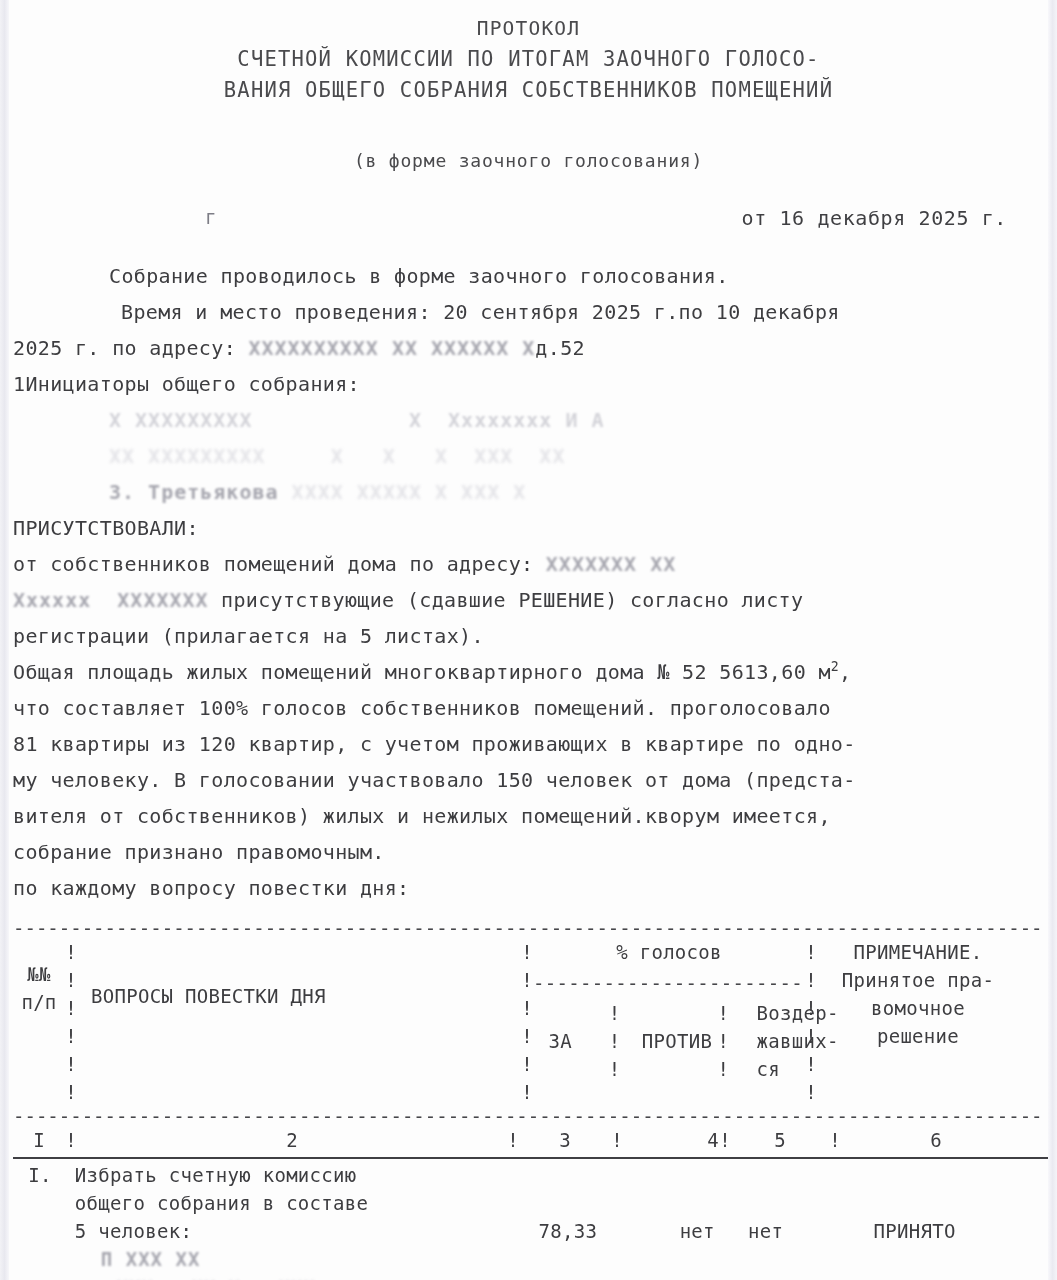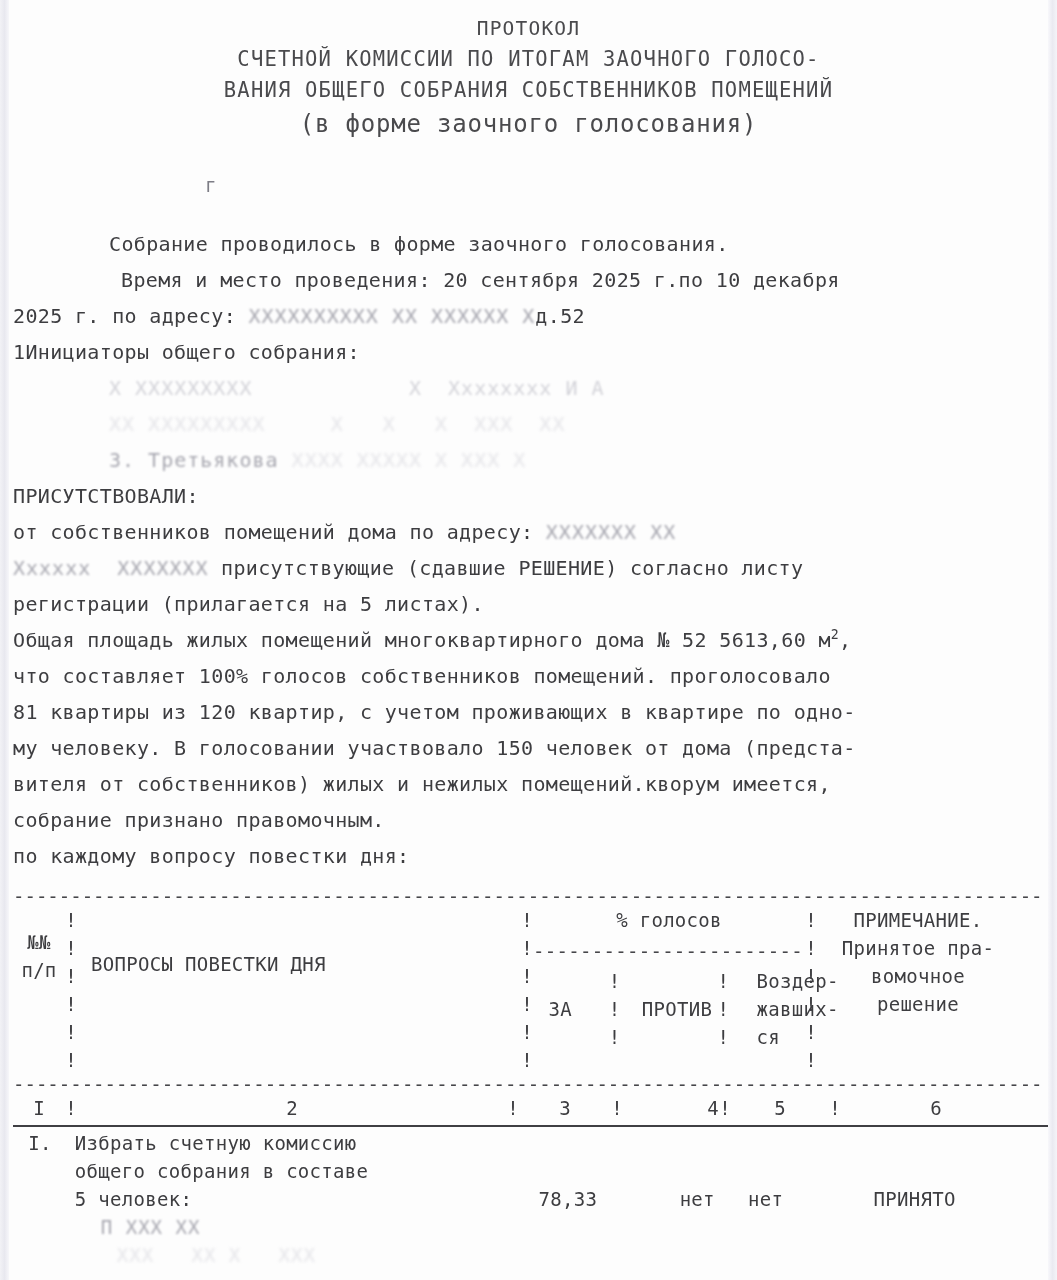--- a/index.html
+++ b/index.html
@@ -58,21 +58,21 @@
     line-height: 1.52;
   }
   .title-line {
     font-size: 20.5px;
     color: #4a4a4d;
     letter-spacing: 1.2px;
     white-space: pre;
     text-align: center;
   }
   .title-line.t1 { font-size: 19.5px; }
-  .title-line.t4 { letter-spacing: 0.8px; font-size: 24px; }
+  .title-line.t4 { letter-spacing: 0.8px; font-size: 18px; margin-top: 41px; }
 
   
   .date-row {
     position: relative;
     margin-top: 32px;
     height: 30px;
     padding: 0 40px 0 196px;
     box-sizing: border-box;
   }
   .city-mark {
@@ -106,20 +106,21 @@
   .ln.indent-sm { padding-left: 108px; }
 
   
   .redact {
     display: inline-block;
     color: #b9b9c2;
     filter: blur(1.3px);
     opacity: 0.62;
     letter-spacing: 1px;
     vertical-align: baseline;
+    font-weight: bold;
   }
   .redact.strong {
     color: #8e8e99;
     filter: blur(0.9px);
     opacity: 0.78;
   }
   .redact.faint {
     color: #cfcfd6;
     filter: blur(1.7px);
     opacity: 0.55;
@@ -218,20 +219,21 @@
 
     <div class="title-block">
       <div class="title-line t1">ПРОТОКОЛ</div>
       <div class="title-line t2">СЧЕТНОЙ КОМИССИИ ПО ИТОГАМ ЗАОЧНОГО ГОЛОСО-</div>
       <div class="title-line t3">ВАНИЯ ОБЩЕГО СОБРАНИЯ СОБСТВЕННИКОВ ПОМЕЩЕНИЙ</div>
       <div class="title-line t4">(в форме заочного голосования)</div>
     </div>
 
     <div class="date-row">
       <span class="city-mark">г</span>
+      <span class="date-text">от 16 декабря 2025 г.</span>
     </div>
 
     <div class="body-block">
 
       <span class="ln indent">Собрание проводилось в форме заочного голосования.</span>
 
       <span class="ln indent-sm">Время и место проведения: 20 сентября 2025 г.по 10 декабря</span>
 
       <span class="ln-redacted"><span>2025 г. по адресу: </span><span class="redact strong">ХХХХХХХХХХ ХХ ХХХХХХ Х</span><span>д.52</span></span>
 

